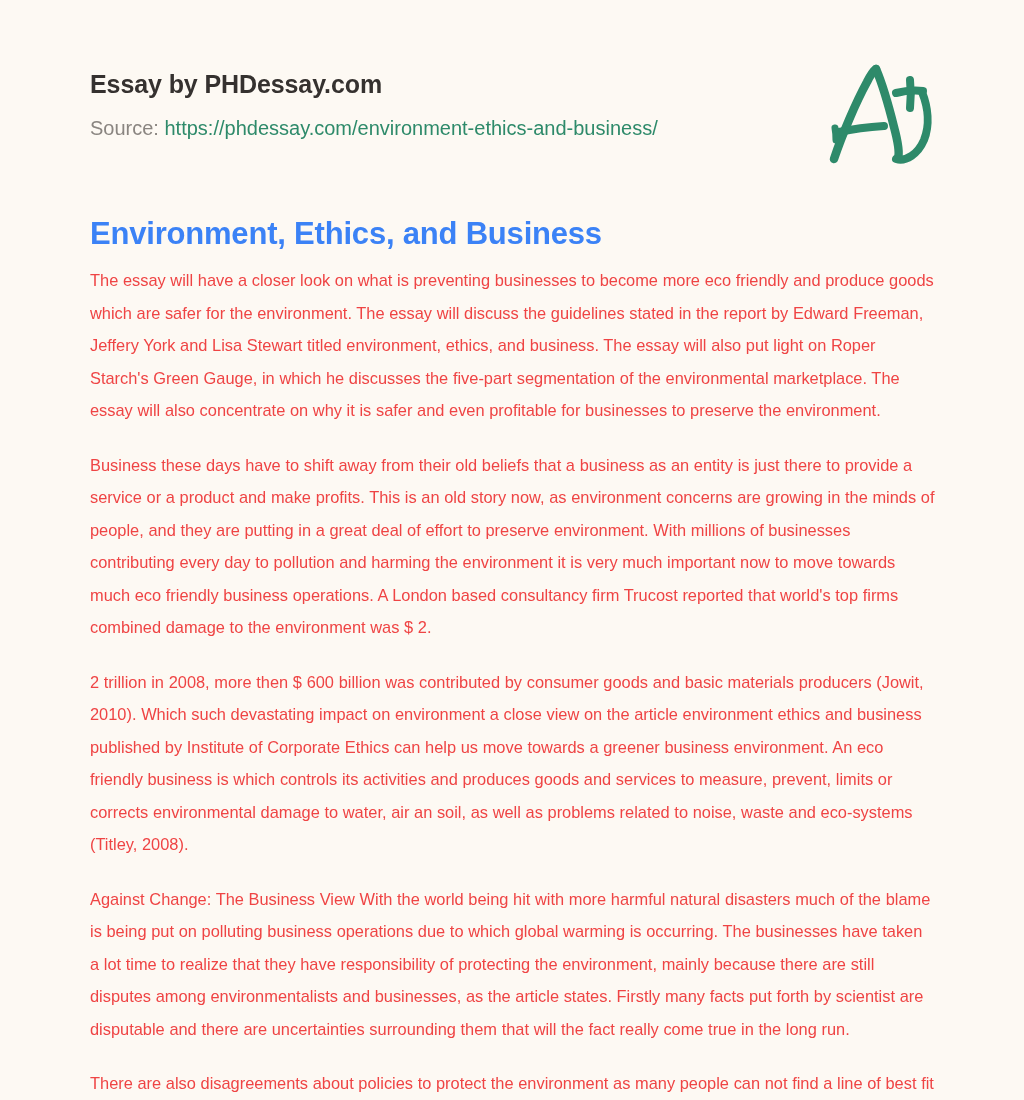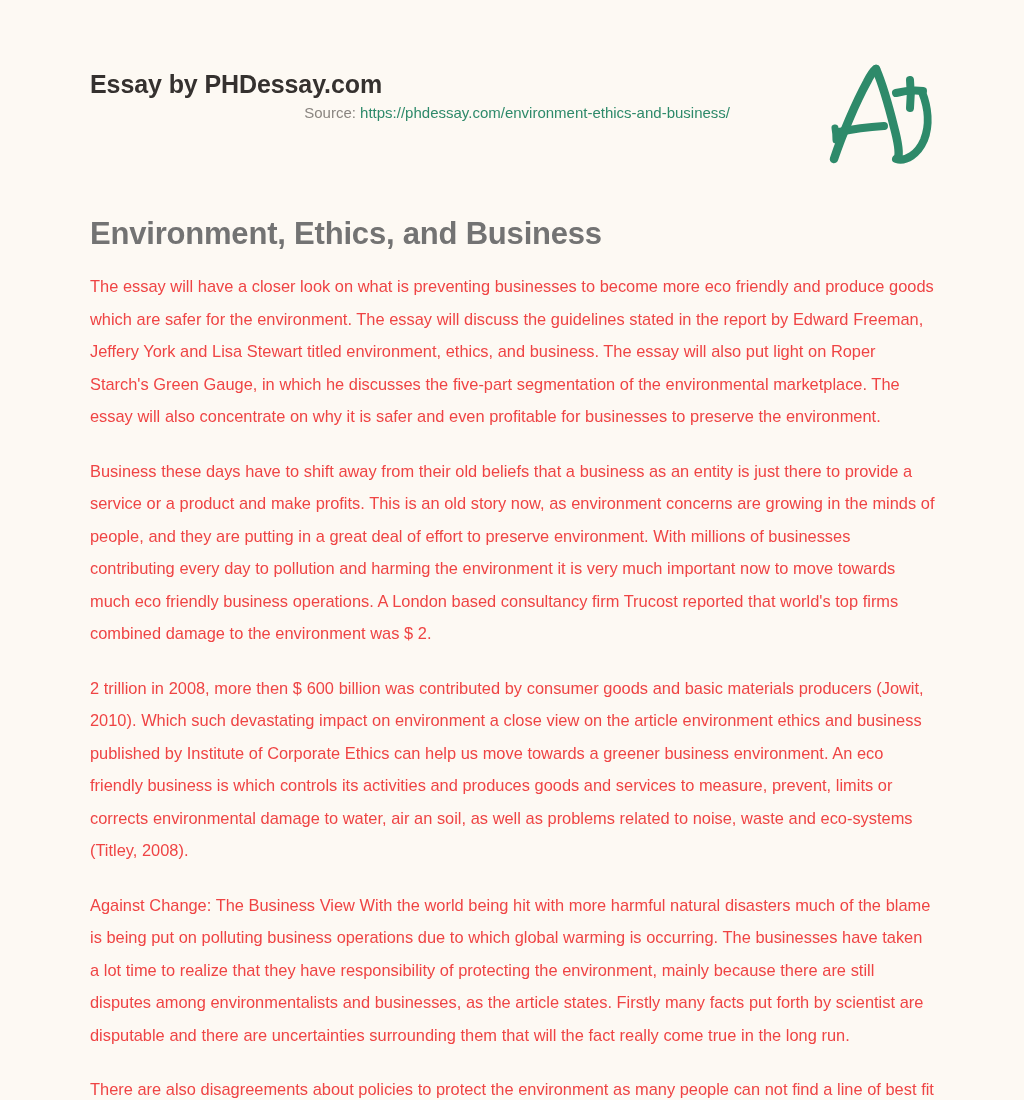--- a/index.html
+++ b/index.html
@@ -38,26 +38,25 @@
   .brand-title {
     font-size: 25px;
     font-weight: bold;
     color: #35312f;
     letter-spacing: -0.1px;
     line-height: 32px;
     white-space: nowrap;
   }
 
   .source-line {
-    margin-top: 3px;
-    font-size: 15px;
+    margin-top: 18px;
+    font-size: 20px;
     line-height: 20px;
     color: #8a8580;
     white-space: nowrap;
-    text-align: right;
   }
 
   .source-label {
     color: #8a8580;
   }
 
   .source-link {
     color: #2e8a6a;
     text-decoration: none;
     cursor: pointer;
@@ -77,24 +76,24 @@
   .article {
     position: absolute;
     left: 90px;
     top: 214px;
     width: 846px;
   }
 
   .doc-title {
     font-size: 31px;
     font-weight: bold;
-    color: #737373;
+    color: #3b82f6;
     line-height: 40px;
     letter-spacing: -0.2px;
-    margin-bottom: 16px;
+    margin-bottom: 10px;
     white-space: nowrap;
   }
 
   .body-copy p {
     font-size: 16.4px;
     line-height: 32.5px;
     color: #ef4444;
     margin: 0 0 22px 0;
     text-align: left;
     word-spacing: 0.1px;

